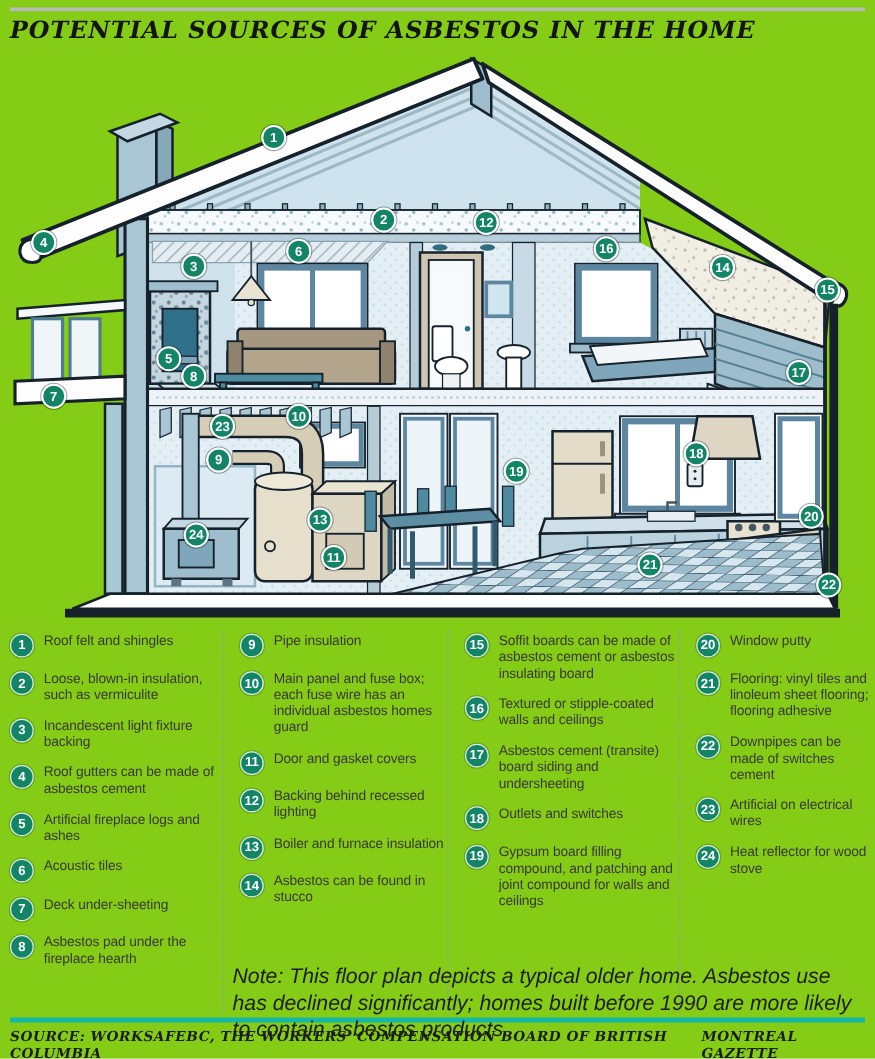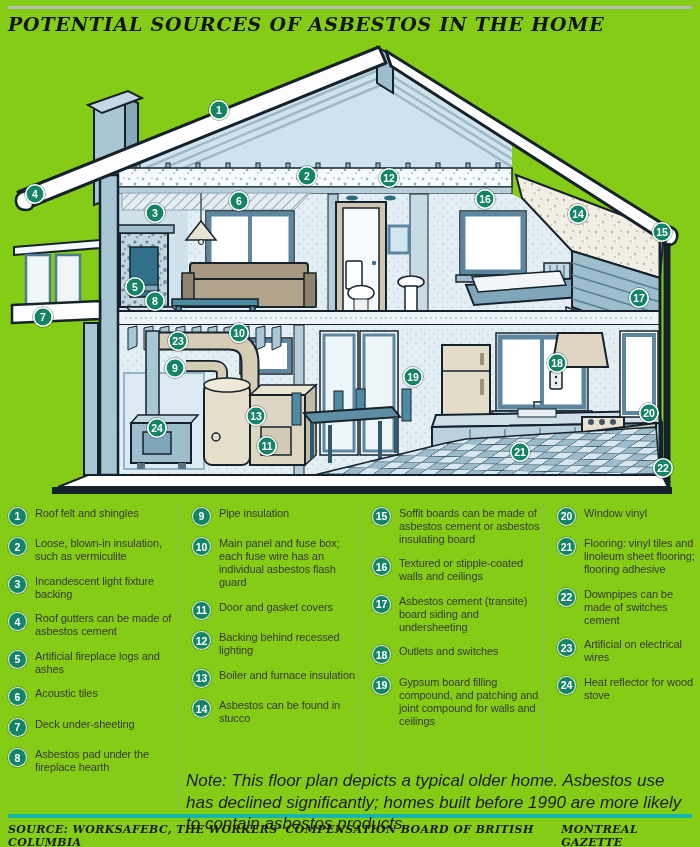--- a/index.html
+++ b/index.html
@@ -510,21 +510,21 @@
           <span class="txt">Asbestos pad under the fireplace hearth</span>
         </div>
       </div>
     <div class="leg-col c1">
         <div class="li">
           <span class="num">9</span>
           <span class="txt">Pipe insulation</span>
         </div>
         <div class="li">
           <span class="num">10</span>
-          <span class="txt">Main panel and fuse box; each fuse wire has an individual asbestos flash guard</span>
+          <span class="txt">Main panel and fuse box; each fuse wire has an individual asbestos homes guard</span>
         </div>
         <div class="li">
           <span class="num">11</span>
           <span class="txt">Door and gasket covers</span>
         </div>
         <div class="li">
           <span class="num">12</span>
           <span class="txt">Backing behind recessed lighting</span>
         </div>
         <div class="li">
@@ -554,21 +554,21 @@
           <span class="txt">Outlets and switches</span>
         </div>
         <div class="li">
           <span class="num">19</span>
           <span class="txt">Gypsum board filling compound, and patching and joint compound for walls and ceilings</span>
         </div>
       </div>
     <div class="leg-col c3">
         <div class="li">
           <span class="num">20</span>
-          <span class="txt">Window vinyl</span>
+          <span class="txt">Window putty</span>
         </div>
         <div class="li">
           <span class="num">21</span>
           <span class="txt">Flooring: vinyl tiles and linoleum sheet flooring; flooring adhesive</span>
         </div>
         <div class="li">
           <span class="num">22</span>
           <span class="txt">Downpipes can be made of switches cement</span>
         </div>
         <div class="li">

